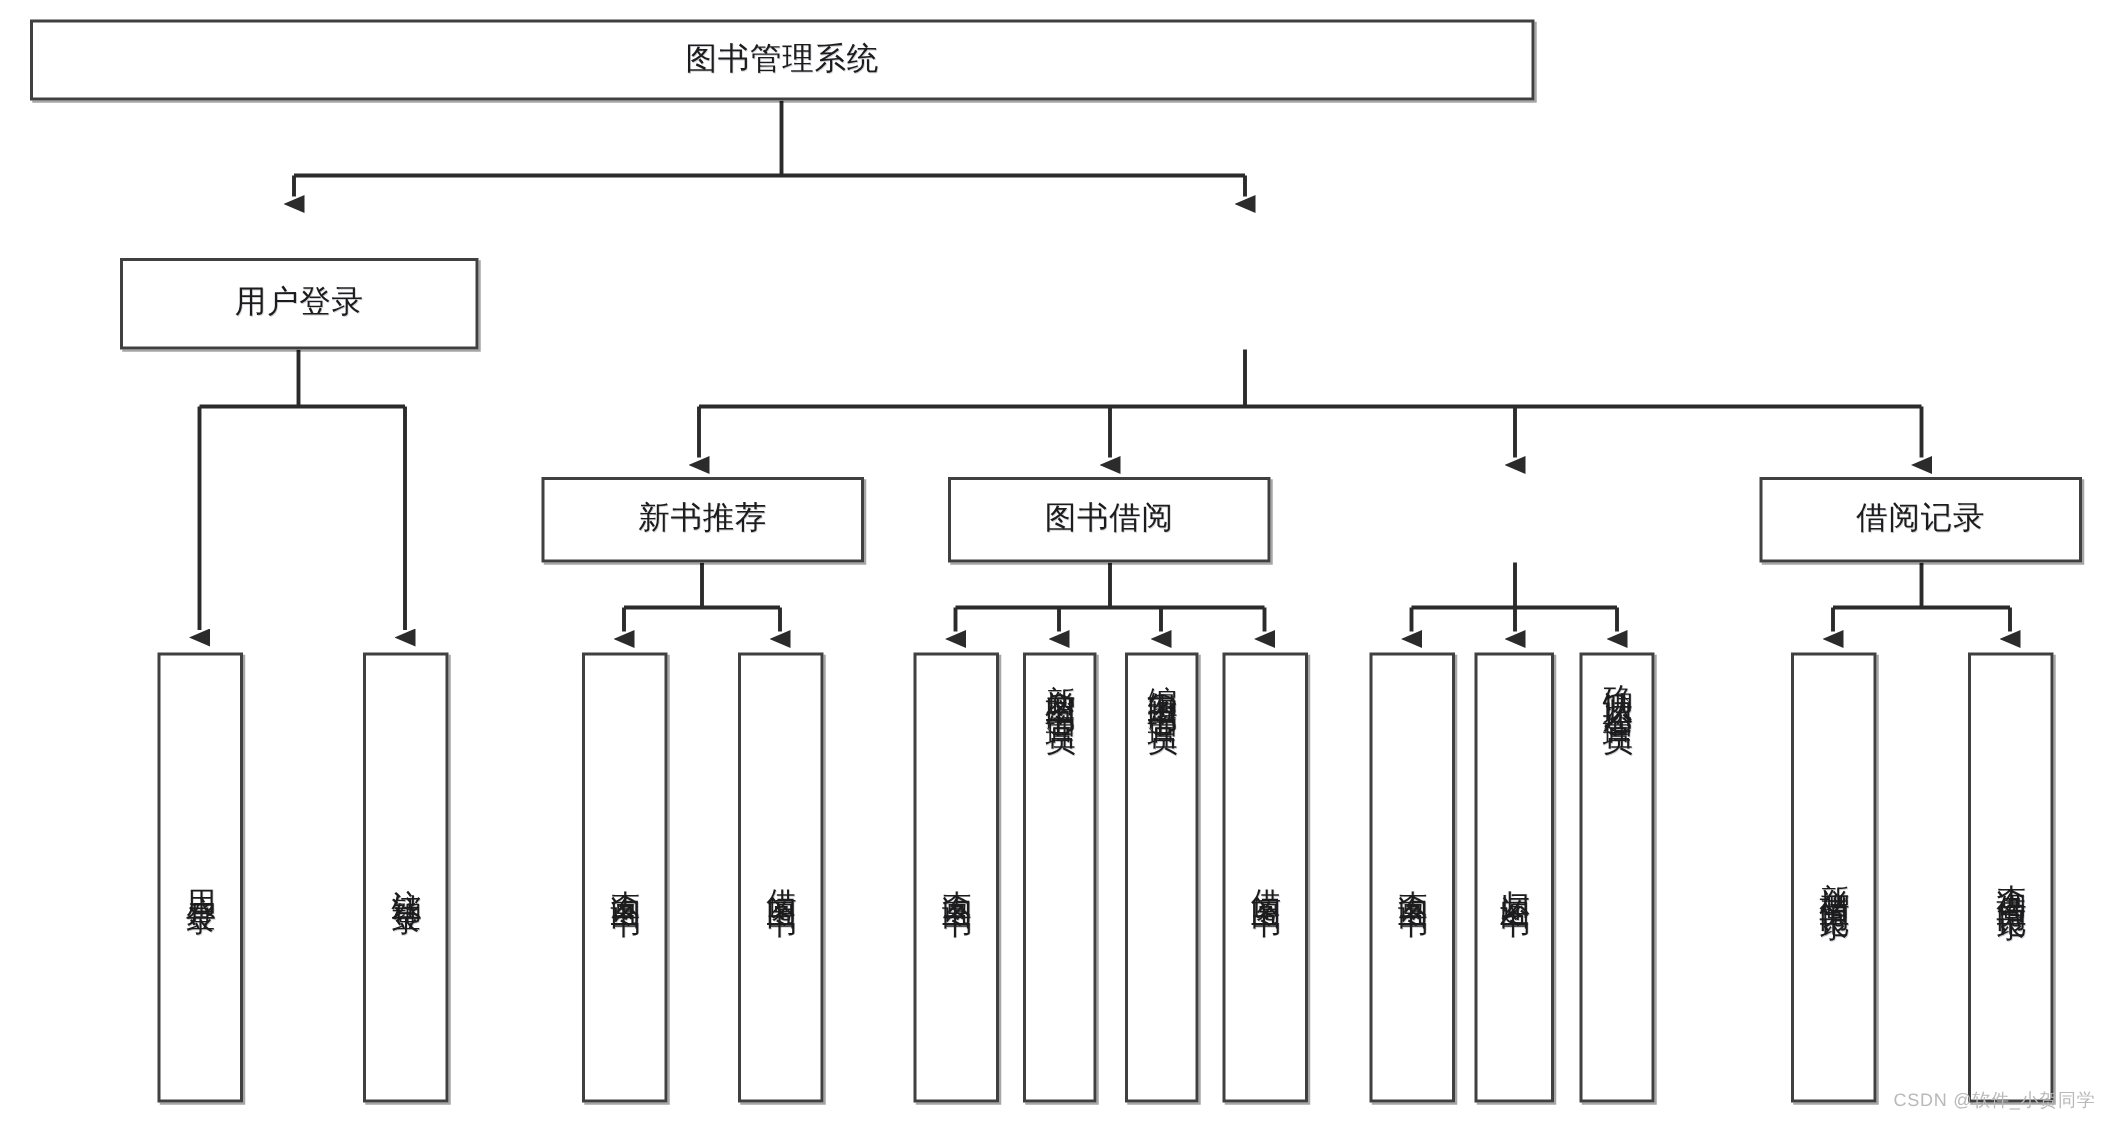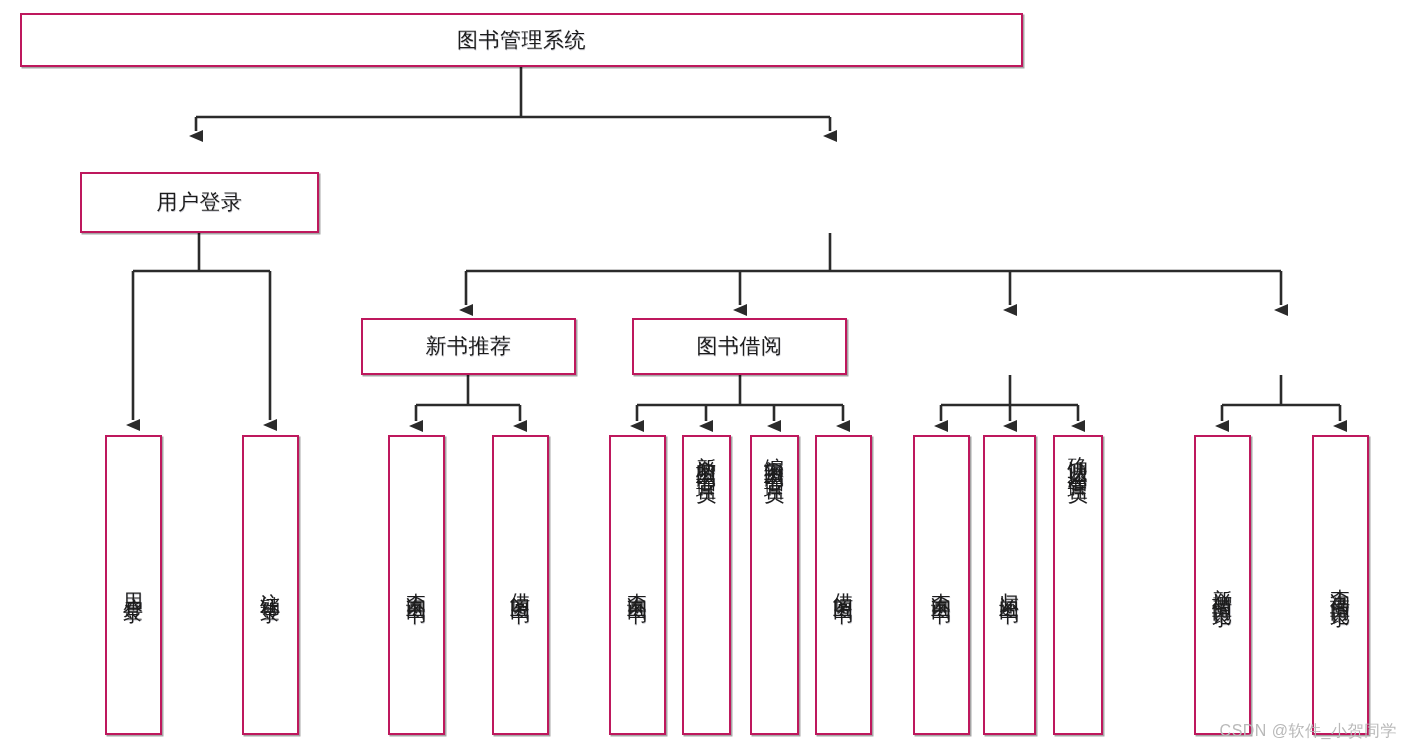--- a/index.html
+++ b/index.html
@@ -5,39 +5,39 @@
   html,body{margin:0;padding:0;background:#ffffff;}
   body{
     width:1405px;height:747px;overflow:hidden;
     font-family:"Liberation Sans","DejaVu Sans",sans-serif;
     color:#1a1a1a;
   }
   #diagram-root{position:relative;width:1405px;height:747px;background:#fff;}
   svg#tree-svg{position:absolute;left:0;top:0;width:1405px;height:747px;}
   .node-box{
     position:absolute;box-sizing:border-box;
-    background:#ffffff;border:2px solid #be185d;
+    background:#ffffff;border:2px solid #404040;
     display:flex;align-items:center;justify-content:center;
     box-shadow:1.5px 1.5px 0 rgba(0,0,0,0.35);
   }
   .node-label{
     font-size:21px;line-height:1.15;letter-spacing:0.5px;
     color:#1c1c1c;white-space:nowrap;
     text-shadow:0.5px 0.5px 0 rgba(120,120,140,0.35);
   }
   .node-box.vertical{align-items:flex-start;padding-top:4px;}
   .node-box.vertical .node-label{
     writing-mode:vertical-rl;text-orientation:upright;
     font-size:20px;letter-spacing:4px;line-height:1;
     white-space:normal;
   }
   .node-box.vertical.centered{align-items:center;padding-top:0;}
   #watermark{
     position:absolute;right:8px;bottom:5px;
-    font-size:16px;color:#b9b9b9;letter-spacing:0.5px;
+    font-size:12px;color:#b9b9b9;letter-spacing:0.5px;
     pointer-events:none;user-select:none;
   }
 </style>
 </head>
 <body>
 
 <div id="diagram-root">
 
   <svg id="tree-svg" viewBox="0 0 1405 747">
     <defs>
@@ -96,20 +96,23 @@
   <div class="node-box" style="left:80px;top:172px;width:239px;height:61px;">
     <span class="node-label">用户登录</span>
   </div>
 
   <div class="node-box" style="left:632px;top:318px;width:215px;height:57px;">
     <span class="node-label">图书借阅</span>
   </div>
   <div class="node-box" style="left:361px;top:318px;width:215px;height:57px;">
     <span class="node-label">新书推荐</span>
   </div>
+  <div class="node-box" style="left:1173px;top:318px;width:215px;height:57px;">
+    <span class="node-label">借阅记录</span>
+  </div>
 
   <div class="node-box vertical centered" style="left:105px;top:435px;width:57px;height:300px;">
     <span class="node-label">用户登录</span>
   </div>
   <div class="node-box vertical centered" style="left:242px;top:435px;width:57px;height:300px;">
     <span class="node-label">注销登录</span>
   </div>
 
   <div class="node-box vertical centered" style="left:388px;top:435px;width:57px;height:300px;">
     <span class="node-label">查询图书</span>

